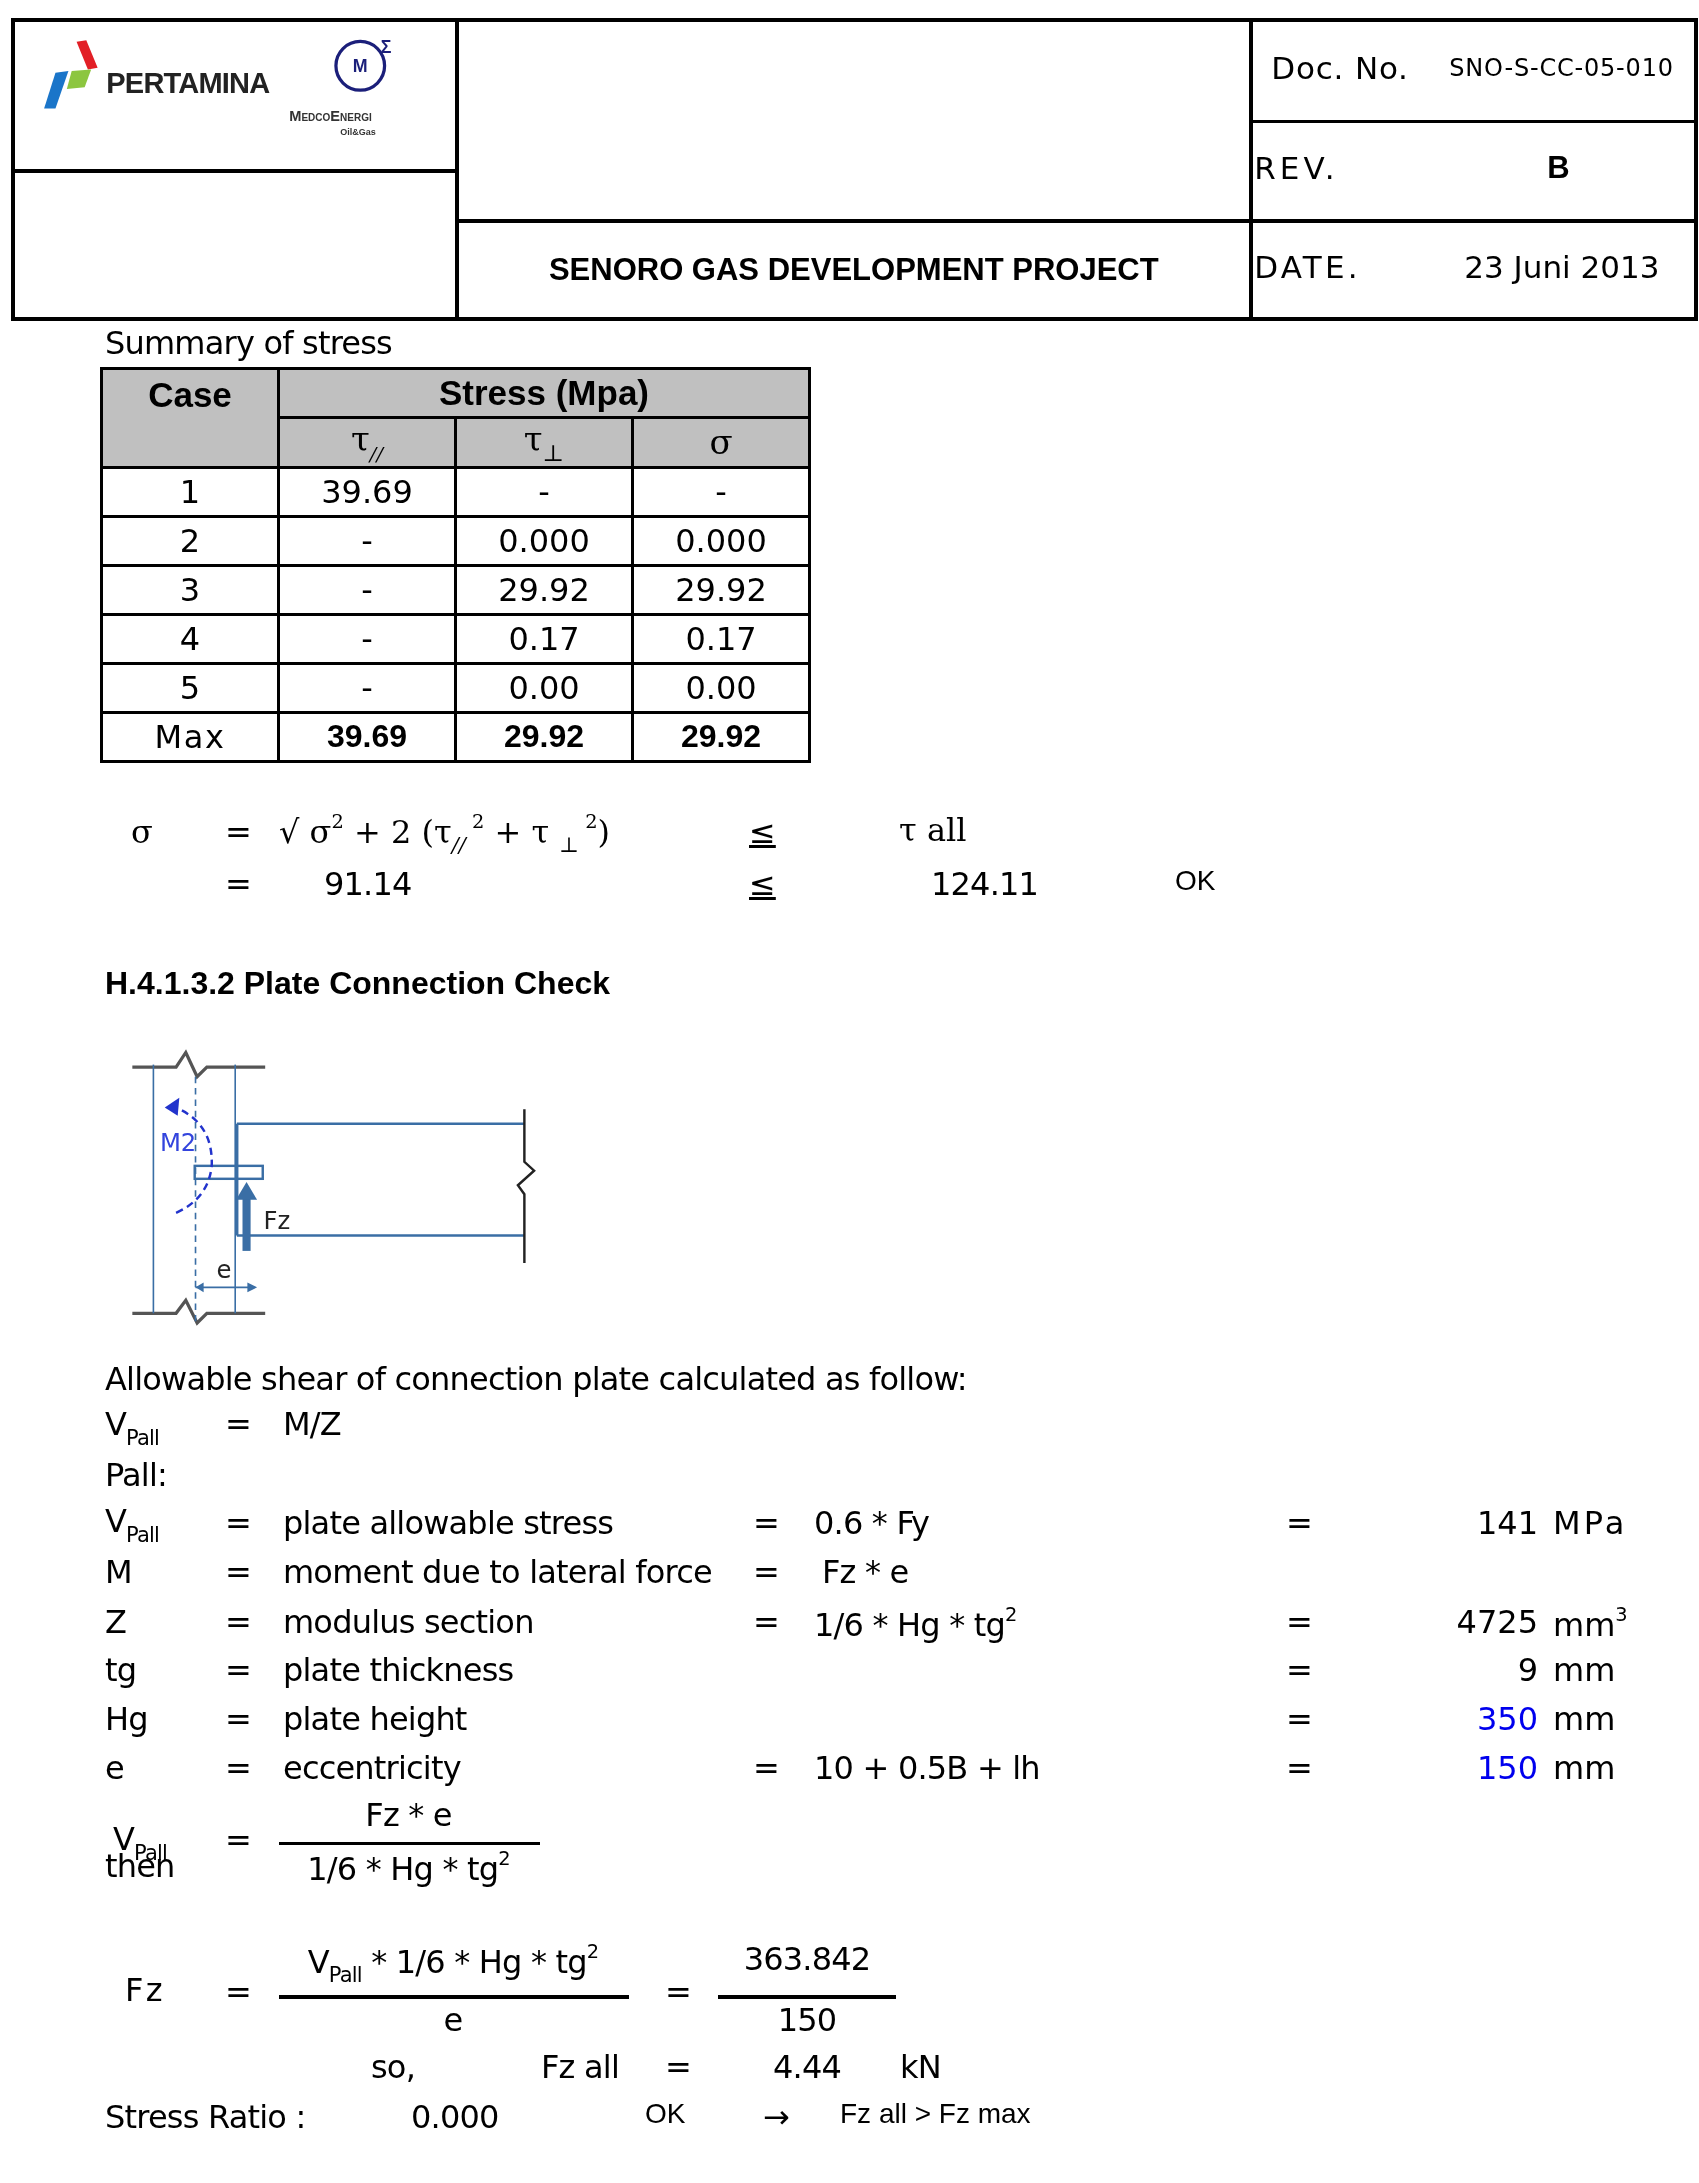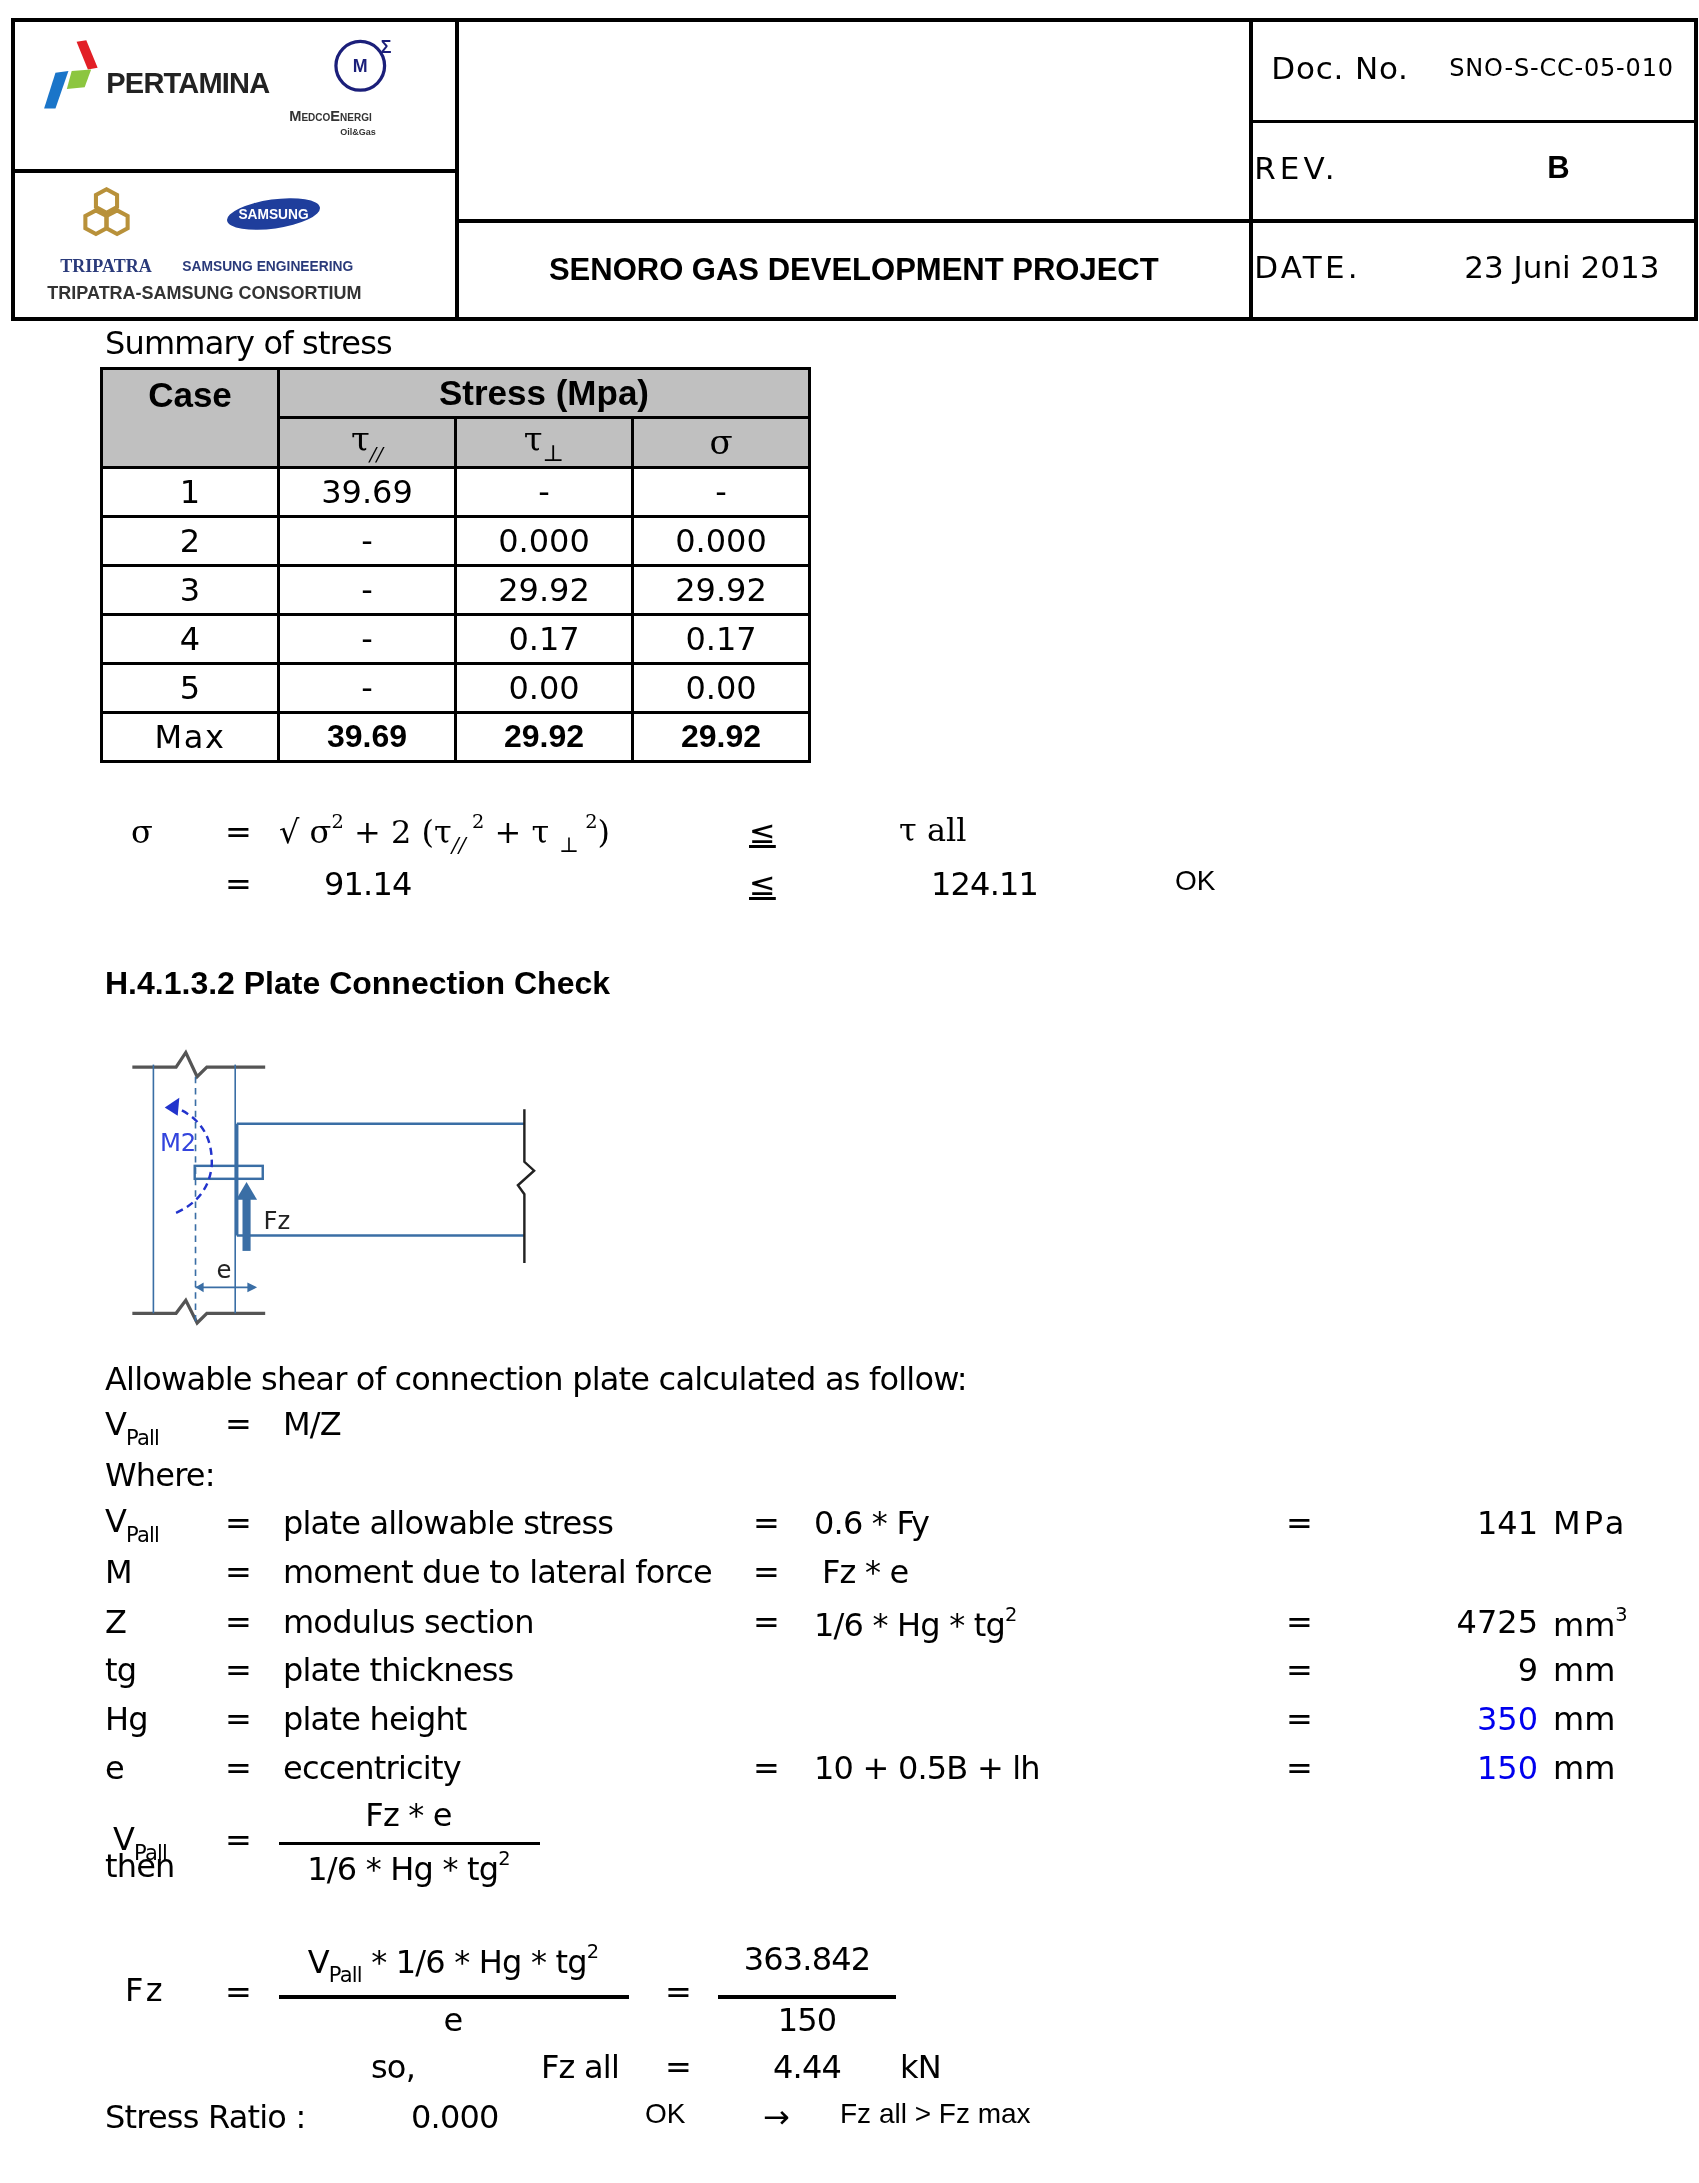--- a/index.html
+++ b/index.html
@@ -64,34 +64,20 @@
     <div class="abs logo-pertamina-word" style="left:91px; top:45px;">PERTAMINA</div>
     <svg class="abs" style="left:316px; top:13px;" width="65" height="73" viewBox="0 0 80 90">
       <circle cx="36" cy="38" r="30" fill="none" stroke="#1b1f7a" stroke-width="4"></circle>
       <text x="36" y="46" font-family="Liberation Sans, sans-serif" font-weight="bold" font-size="22" fill="#1b1f7a" text-anchor="middle">M</text>
       <text x="68" y="22" font-family="Liberation Sans, sans-serif" font-weight="bold" font-size="22" fill="#1b1f7a" text-anchor="middle">Σ</text>
     </svg>
     <div class="abs logo-small" style="left:274px; top:86px; font-size:14.6px; font-variant:small-caps;">MedcoEnergi</div>
     <div class="abs logo-small" style="left:325px; top:105px; font-size:9px;">Oil&amp;Gas</div>
   </div>
 
-  <div class="abs" style="left:0; top:151px; width:440px; height:144px;">
-    <svg class="abs" style="left:63px; top:13px;" width="57" height="65" viewBox="0 0 70 80">
-      <polygon points="35,4 48,11 48,26 35,33 22,26 22,11" fill="none" stroke="#b8913a" stroke-width="5"></polygon>
-      <polygon points="22,30 35,37 35,52 22,59 9,52 9,37" fill="none" stroke="#b8913a" stroke-width="5"></polygon>
-      <polygon points="48,30 61,37 61,52 48,59 35,52 35,37" fill="none" stroke="#b8913a" stroke-width="5"></polygon>
-    </svg>
-    <svg class="abs" style="left:210px; top:23px;" width="97" height="36" viewBox="0 0 120 44">
-      <ellipse cx="60" cy="22" rx="58" ry="18" transform="rotate(-8 60 22)" fill="#1f3e9c"></ellipse>
-      <text x="60" y="28" font-family="Liberation Sans, sans-serif" font-weight="bold" font-size="17" fill="#ffffff" text-anchor="middle">SAMSUNG</text>
-    </svg>
-    <div class="abs" style="left:45px; top:83px; font-family:'Liberation Serif', serif; font-weight:bold; font-size:18px; color:#2a3a7a;">TRIPATRA</div>
-    <div class="abs logo-small" style="left:167px; top:86px; font-size:13.8px; color:#2a3a7a;">SAMSUNG ENGINEERING</div>
-    <div class="abs logo-small" style="left:32px; top:110px; font-size:18px; color:#333;">TRIPATRA-SAMSUNG CONSORTIUM</div>
-  </div>
 
 
   <div class="hdr-cell" style="left:444px; top:201px; width:789px; height:94px;">
     <div class="title-text">SENORO GAS DEVELOPMENT PROJECT</div>
   </div>
 
   <div class="meta-label" style="left:1256px; top:27.5px;">Doc. No.</div>
   <div class="meta-value" style="left:1434px; top:32px; font-size:24px; letter-spacing:0.8px;">SNO-S-CC-05-010</div>
   <div class="meta-label" style="left:1239px; top:128px; letter-spacing:4px;">REV.</div>
   <div class="meta-value" style="left:1532px; top:128px; font-family:'Liberation Sans', sans-serif; font-weight:bold; font-size:31px;">B</div>
@@ -197,21 +183,21 @@
   <polygon points="92,320 102,314 102,326" fill="#3a6ea5"></polygon>
   <polygon points="168,320 156,314 156,326" fill="#3a6ea5"></polygon>
 </svg>
 
 <div class="abs ft cond" style="left:105px; top:1360px;">Allowable shear of connection plate calculated as follow:</div>
 
 <div class="abs ft cond" style="left:105px; top:1405px;"><span>V</span><span class="sub">Pall</span></div>
 <div class="abs ft" style="left:225px; top:1405px;">=</div>
 <div class="abs ft cond" style="left:283px; top:1405px;">M/Z</div>
 
-<div class="abs ft cond" style="left:105px; top:1456px;">Where:</div>
+<div class="abs ft cond" style="left:105px; top:1456px;">Pall:</div>
 
 <div class="abs ft cond" style="left:105px; top:1502px;"><span>V</span><span class="sub">Pall</span></div>
 <div class="abs ft" style="left:225px; top:1504px;">=</div>
 <div class="abs ft cond" style="left:283px; top:1504px;">plate allowable stress</div>
 <div class="abs ft" style="left:753px; top:1504px;">=</div>
 <div class="abs ft cond" style="left:814px; top:1504px;">0.6 * Fy</div>
 <div class="abs ft" style="left:1286px; top:1504px;">=</div>
 <div class="abs ft" style="left:1449px; top:1504px; width:89px; text-align:right;">141</div>
 <div class="abs ft" style="left:1553px; top:1504px; letter-spacing:3.2px;">MPa</div>
 

